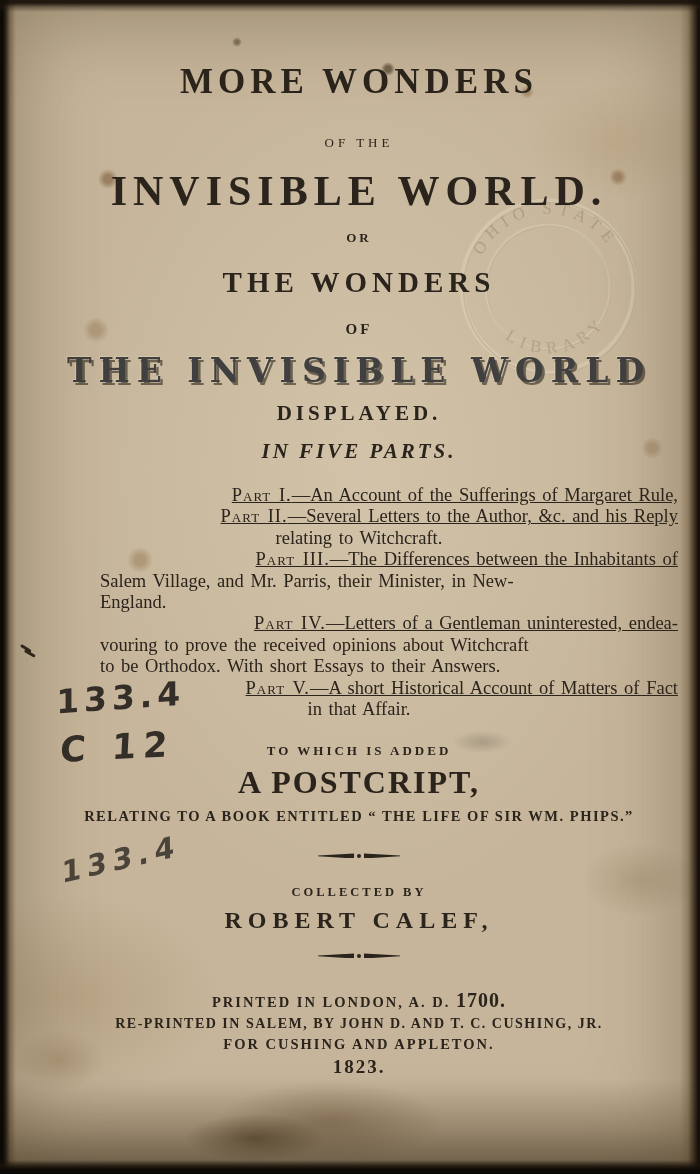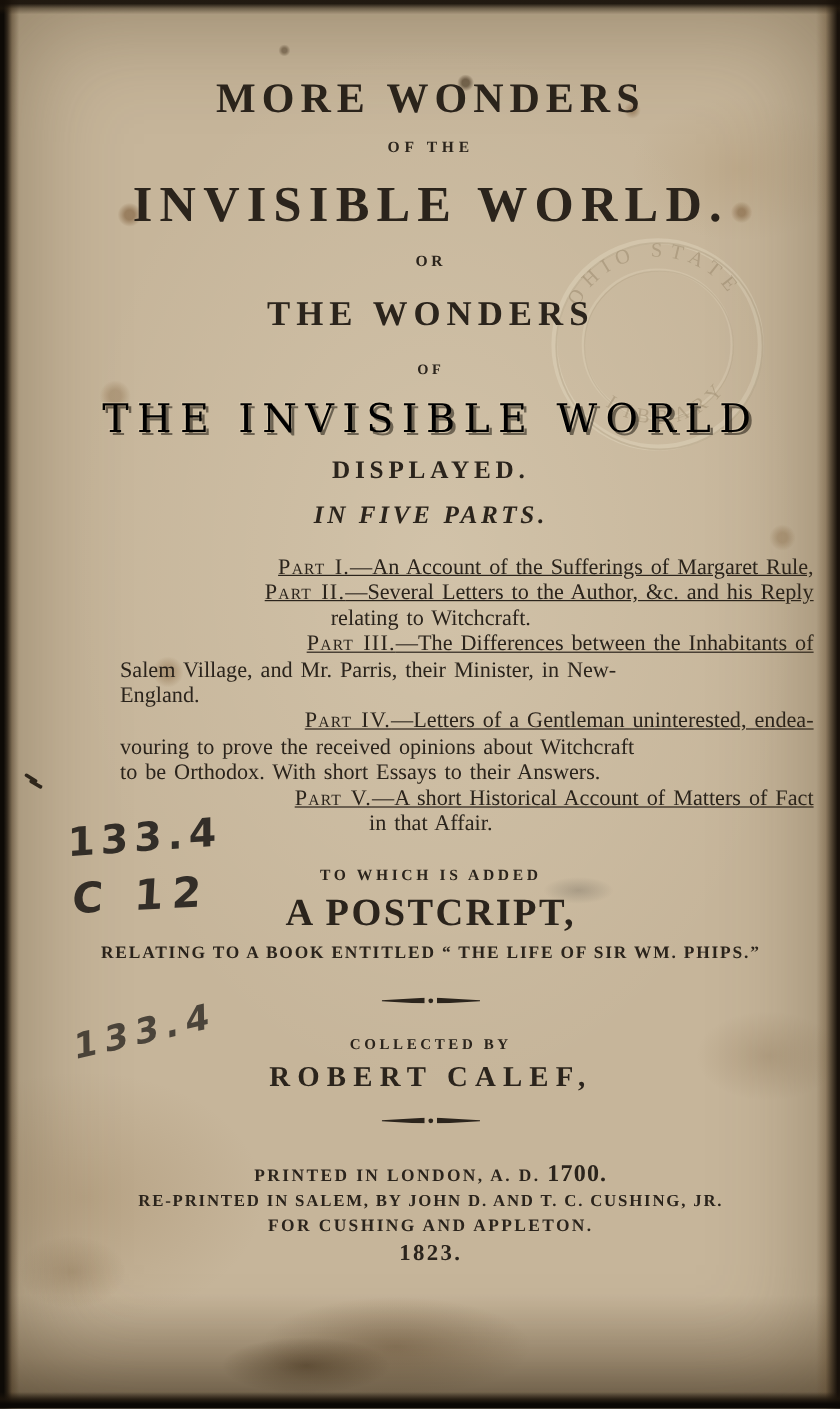--- a/index.html
+++ b/index.html
@@ -28,28 +28,28 @@
       radial-gradient(ellipse 60px 40px at 60px 1060px, rgba(108,80,46,0.25), transparent 75%),
       radial-gradient(ellipse 80px 50px at 640px 880px, rgba(108,80,46,0.20), transparent 75%),
       radial-gradient(ellipse 120px 80px at 88% 12%, rgba(150,118,72,0.18), transparent 75%),
       radial-gradient(ellipse 200px 140px at 10% 85%, rgba(130,98,58,0.22), transparent 75%);
   }
   
   .stamp{position:absolute;left:455px;top:183px;z-index:1;opacity:0.6;}
   
   .content{position:absolute;left:40px;right:22px;top:0;z-index:2;text-align:center;}
   .t-more{margin-top:62px;font-size:35px;font-weight:bold;letter-spacing:5px;}
-  .t-ofthe{margin-top:13px;font-size:13px;font-weight:bold;letter-spacing:4px;}
+  .t-ofthe{margin-top:33px;font-size:13px;font-weight:normal;letter-spacing:4px;}
   .t-invworld{margin-top:16px;font-size:42px;font-weight:bold;letter-spacing:6px;white-space:nowrap;}
   .t-or{margin-top:15px;font-size:13px;font-weight:bold;letter-spacing:3px;}
   .t-wonders{margin-top:20px;font-size:29px;font-weight:bold;letter-spacing:5px;}
-  .t-of{margin-top:22px;font-size:12px;font-weight:bold;letter-spacing:3px;}
+  .t-of{margin-top:22px;font-size:15px;font-weight:bold;letter-spacing:3px;}
   .t-ornate{
-    margin-top:13px;font-size:33px;font-weight:normal;letter-spacing:7px;white-space:nowrap;
-    font-family:"DejaVu Serif", serif;color:#000000;
+    margin-top:13px;font-size:33px;font-weight:bold;letter-spacing:7px;white-space:nowrap;
+    font-family:"DejaVu Serif", serif;color:#404040;
     text-shadow:2.5px 2.5px 0 rgba(30,24,14,0.55), -1px -1px 0 rgba(225,210,180,0.55);
   }
   .t-displayed{margin-top:11px;font-size:21px;font-weight:bold;letter-spacing:4px;}
   .t-fiveparts{margin-top:13px;font-size:21px;font-weight:bold;font-style:italic;letter-spacing:3px;}
   .parts{margin-top:21px;font-size:18.5px;line-height:21.4px;word-spacing:2px;text-align:center;}
   .pline.left{text-align:right;padding-left:28px;text-decoration:underline;}
   .pline.indent{text-align:left;padding-left:60px;}
   .pline .lead{font-variant:small-caps;letter-spacing:1px;}
   .t-towhich{margin-top:23px;font-size:13px;font-weight:bold;letter-spacing:3px;}
   .t-postscript{margin-top:5px;font-size:32px;font-weight:bold;letter-spacing:2px;}

